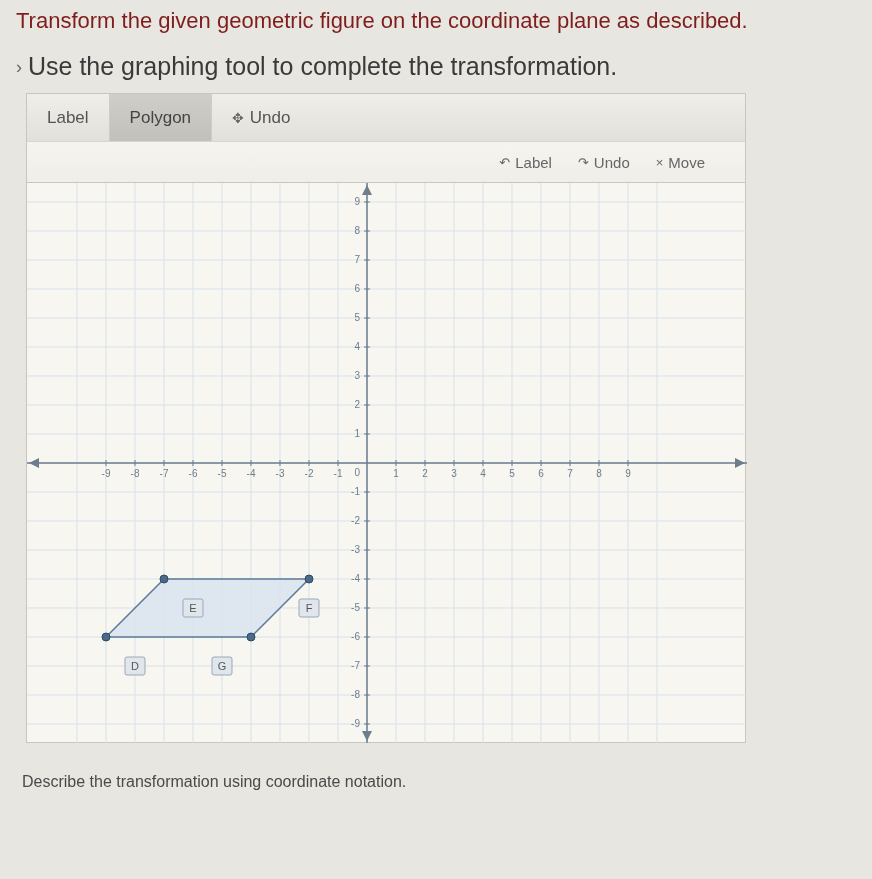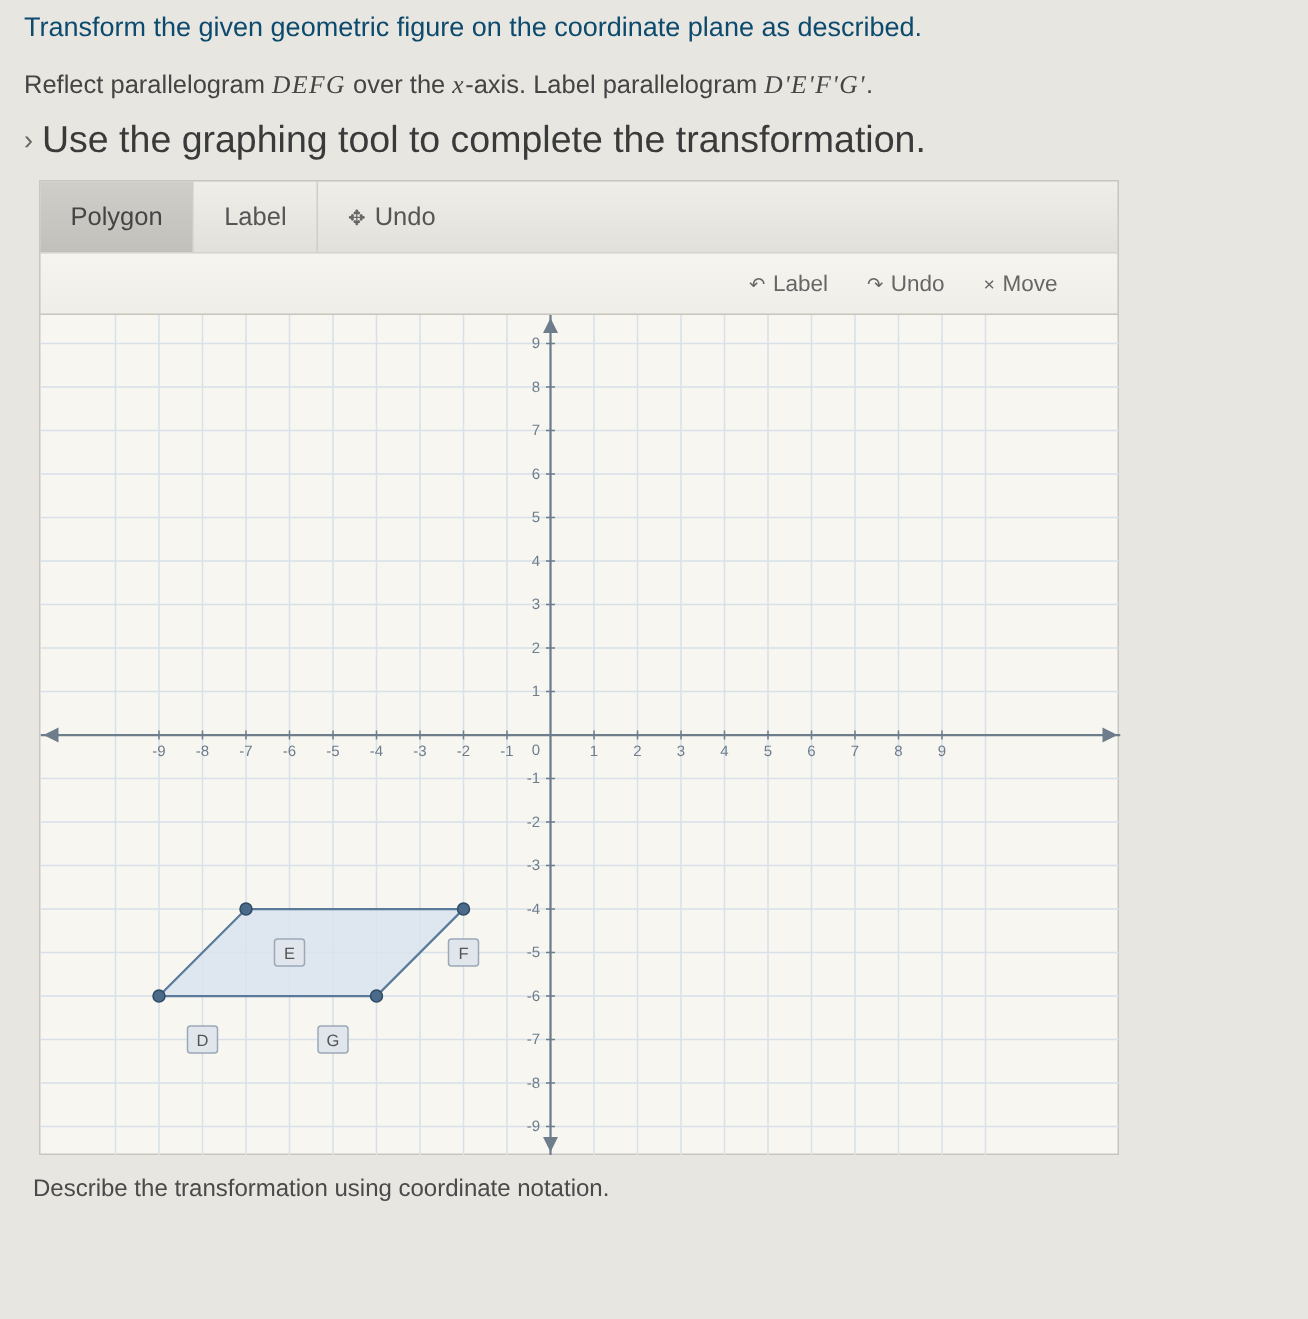--- a/index.html
+++ b/index.html
@@ -9,22 +9,22 @@
     width: 872px;
     height: 879px;
     overflow: hidden;
     color: #333;
     position: relative;
   }
   .content {
     padding: 8px 16px;
   }
   .instruction1 {
-    font-size: 18px;
-    color: #0c4a6e;
+    font-size: 22px;
+    color: #7f1d1d;
     margin-bottom: 18px;
   }
   .instruction2 {
     font-size: 17px;
     color: #444;
     margin-bottom: 12px;
   }
   .math-it {
     font-family: 'Times New Roman', serif;
     font-style: italic;
@@ -99,21 +99,21 @@
   }
   .graph-area {
     position: relative;
     width: 720px;
     height: 560px;
     background: #f8f6f0;
     border: 1px solid #c9c6bf;
     border-top: none;
   }
   .footer-q {
-    margin-top: 14px;
+    margin-top: 30px;
     font-size: 16px;
     color: #4a4a4a;
     padding-left: 6px;
   }
   .graph-svg { display: block; }
   .vertex-label {
     font-family: Arial, sans-serif;
     font-size: 11px;
     fill: #555;
   }
@@ -122,32 +122,29 @@
     stroke: #9aa9b8;
     stroke-width: 1;
   }
 </style>
 </head>
 <body>
 
 <div class="content">
   <p class="instruction1">Transform the given geometric figure on the coordinate plane as described.</p>
 
-  <p class="instruction2">
-    <span>Reflect parallelogram </span><span class="math-it">DEFG</span><span> over the </span><span class="math-it">x</span><span>-axis. Label parallelogram </span><span class="math-it">D'E'F'G'</span><span>.</span>
-  </p>
 
   <p class="instruction3">
     <span class="chevron">›</span><span>Use the graphing tool to complete the transformation.</span>
   </p>
 
   <div class="tool-panel">
     <div class="tool-tabs">
+      <div class="tab">Label</div>
       <div class="tab active">Polygon</div>
-      <div class="tab">Label</div>
       <div class="tab">
         <span class="move-icon">✥</span>
         <span>Undo</span>
       </div>
     </div>
 
     <div class="sub-toolbar">
       <div class="sub-btn">
         <span class="arrow">↶</span>
         <span>Label</span>

